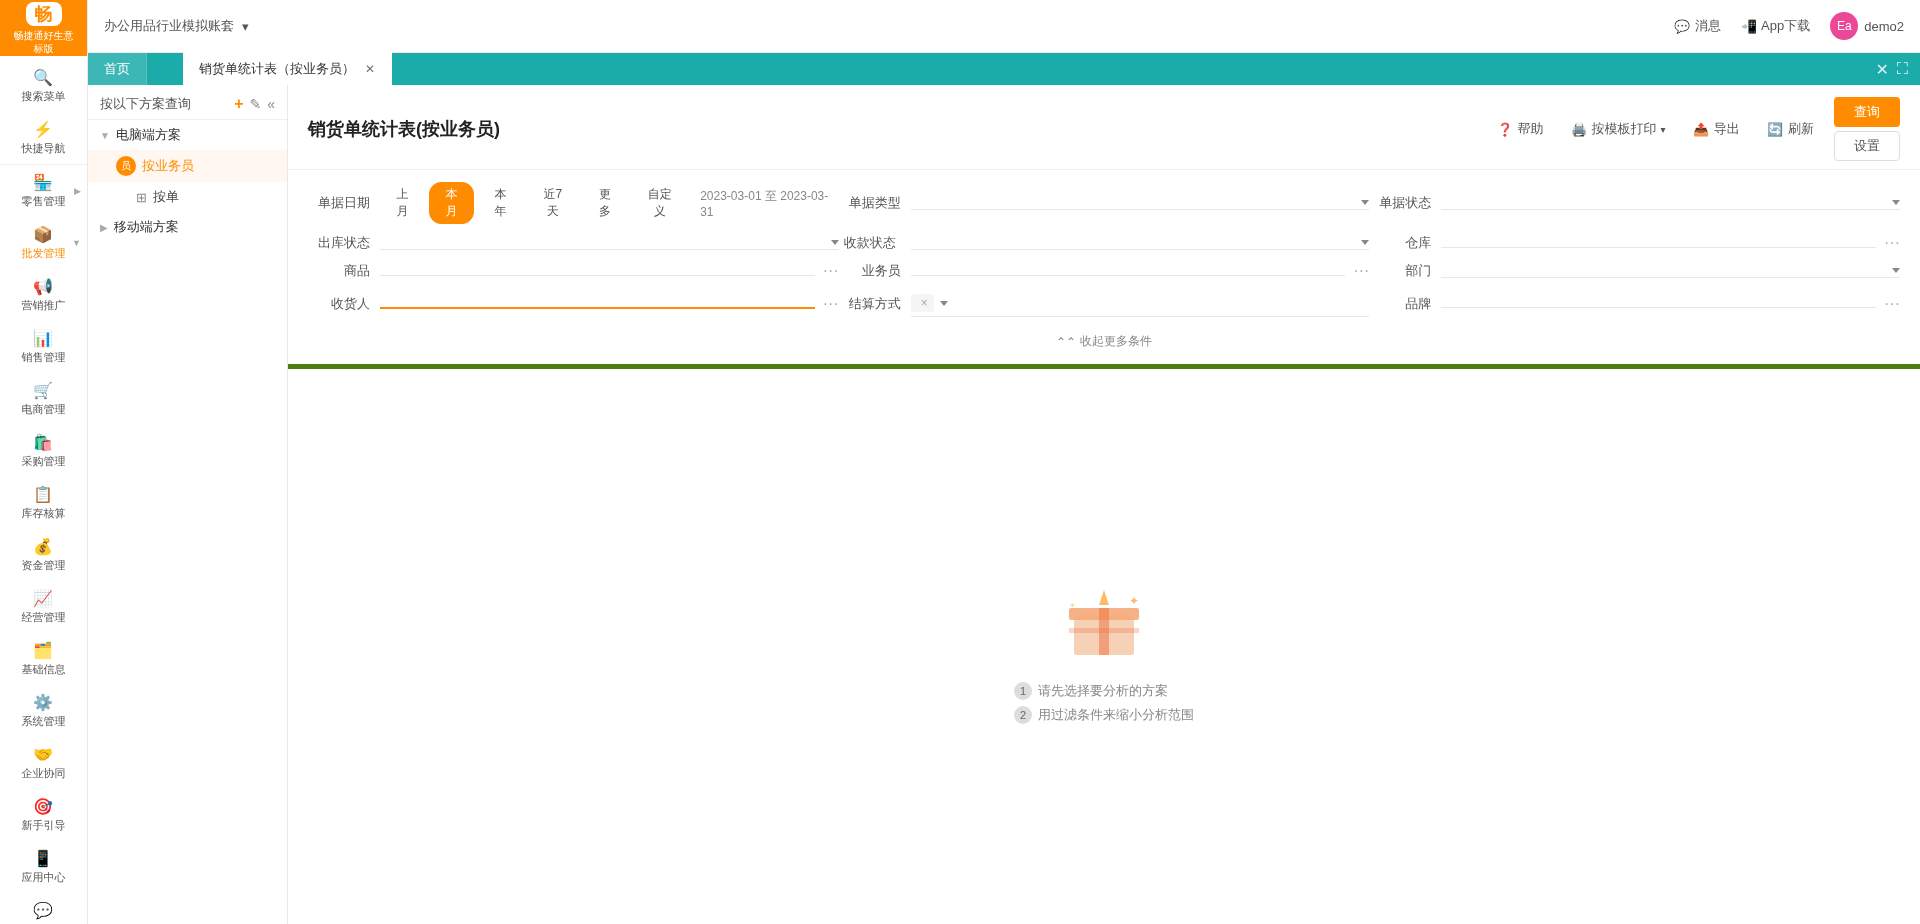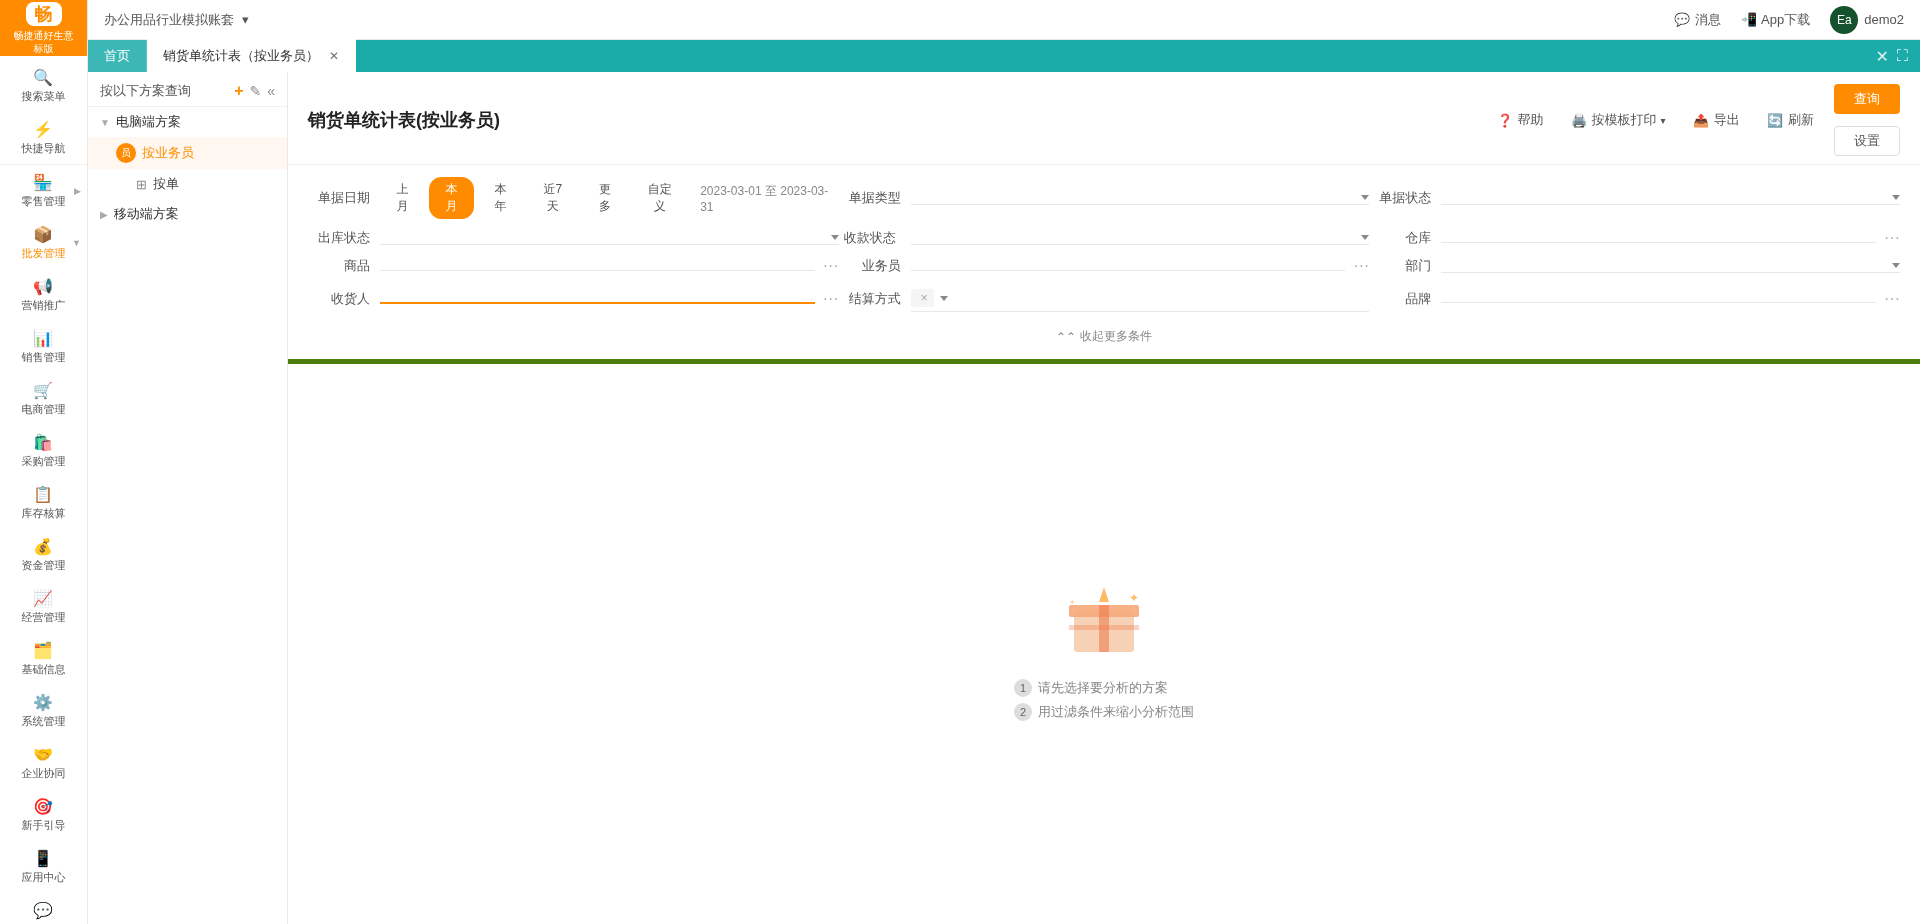--- a/index.html
+++ b/index.html
@@ -14,28 +14,28 @@
     .sidebar-nav { width: 100%; display: flex; flex-direction: column; align-items: center; padding: 4px 0; }
     .sidebar-nav-item { width: 100%; display: flex; flex-direction: column; align-items: center; padding: 8px 4px; cursor: pointer; color: #555; font-size: 11px; gap: 2px; position: relative; }
     .sidebar-nav-item.active { color: #ff8c00; }
     .sidebar-nav-item .nav-icon { font-size: 16px; }
     .sidebar-nav-item .nav-arrow { position: absolute; right: 6px; top: 50%; transform: translateY(-50%); font-size: 9px; color: #aaa; }
 
     
     .main-area { flex: 1; display: flex; flex-direction: column; overflow: hidden; }
 
     
-    .top-header { height: 40px; background: #fff; border-bottom: 1px solid #e8e8e8; display: flex; align-items: center; padding: 0 16px; justify-content: space-between; }
+    .top-header { height: 53px; background: #fff; border-bottom: 1px solid #e8e8e8; display: flex; align-items: center; padding: 0 16px; justify-content: space-between; }
     .top-header-left { display: flex; align-items: center; gap: 8px; color: #555; font-size: 13px; }
     .top-header-right { display: flex; align-items: center; gap: 20px; color: #555; font-size: 13px; }
     .top-header-right .header-btn { display: flex; align-items: center; gap: 4px; cursor: pointer; color: #555; }
-    .user-avatar { width: 28px; height: 28px; border-radius: 50%; background: #14532d; display: flex; align-items: center; justify-content: center; color: #fff; font-size: 12px; overflow: hidden; }
-
-    
-    .tab-bar { height: 28px; background: #1baba8; display: flex; align-items: center; padding: 16px 0; }
+    .user-avatar { width: 28px; height: 28px; border-radius: 50%; background: #ec4899; display: flex; align-items: center; justify-content: center; color: #fff; font-size: 12px; overflow: hidden; }
+
+    
+    .tab-bar { height: 28px; background: #1baba8; display: flex; align-items: center; padding: 16px 0; gap: 36px; }
     .tab-item { height: 40px; display: flex; align-items: center; padding: 0 16px; cursor: pointer; font-size: 13px; color: rgba(255,255,255,0.85); gap: 6px; border-right: 1px solid rgba(255,255,255,0.15); }
     .tab-item.home { background: rgba(255,255,255,0.15); color: #fff; }
     .tab-item.active { background: #ffffff; color: #333; border-radius: 4px 4px 0 0; }
     .tab-item .tab-close { cursor: pointer; opacity: 0.7; font-size: 12px; margin-left: 4px; }
     .tab-actions { margin-left: auto; display: flex; align-items: center; gap: 8px; padding-right: 12px; }
     .tab-actions button { background: none; border: none; color: rgba(255,255,255,0.85); cursor: pointer; font-size: 16px; }
 
     
     .content-area { flex: 1; display: flex; overflow: hidden; background: #f5f5f5; }
 
@@ -259,21 +259,21 @@
             <span style="font-size:10px;">▾</span>
           </button>
           <button class="page-action-btn">
             <span>📤</span>
             <span>导出</span>
           </button>
           <button class="page-action-btn">
             <span>🔄</span>
             <span>刷新</span>
           </button>
-          <div style="display:flex;flex-direction:column;gap:12px;">
+          <div style="display:flex;flex-direction:column;gap:4px;">
             <button class="btn-primary">查询</button>
             <button class="btn-secondary">设置</button>
           </div>
         </div>
       </div>
 
       <div class="filter-area">
 
         <div class="filter-row">
           <span class="filter-label">单据日期</span>

